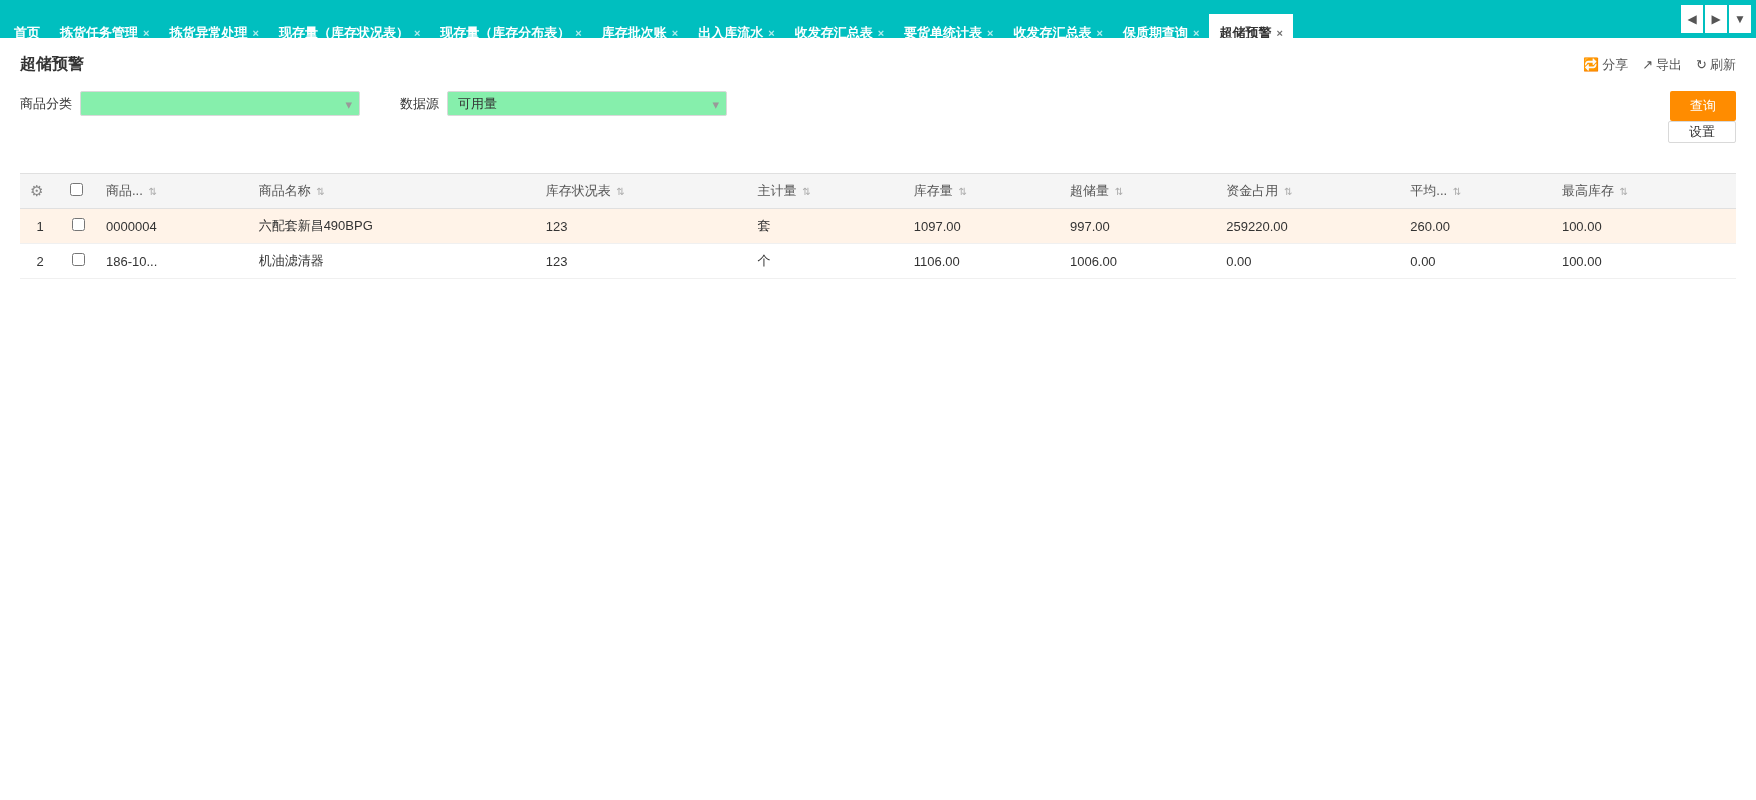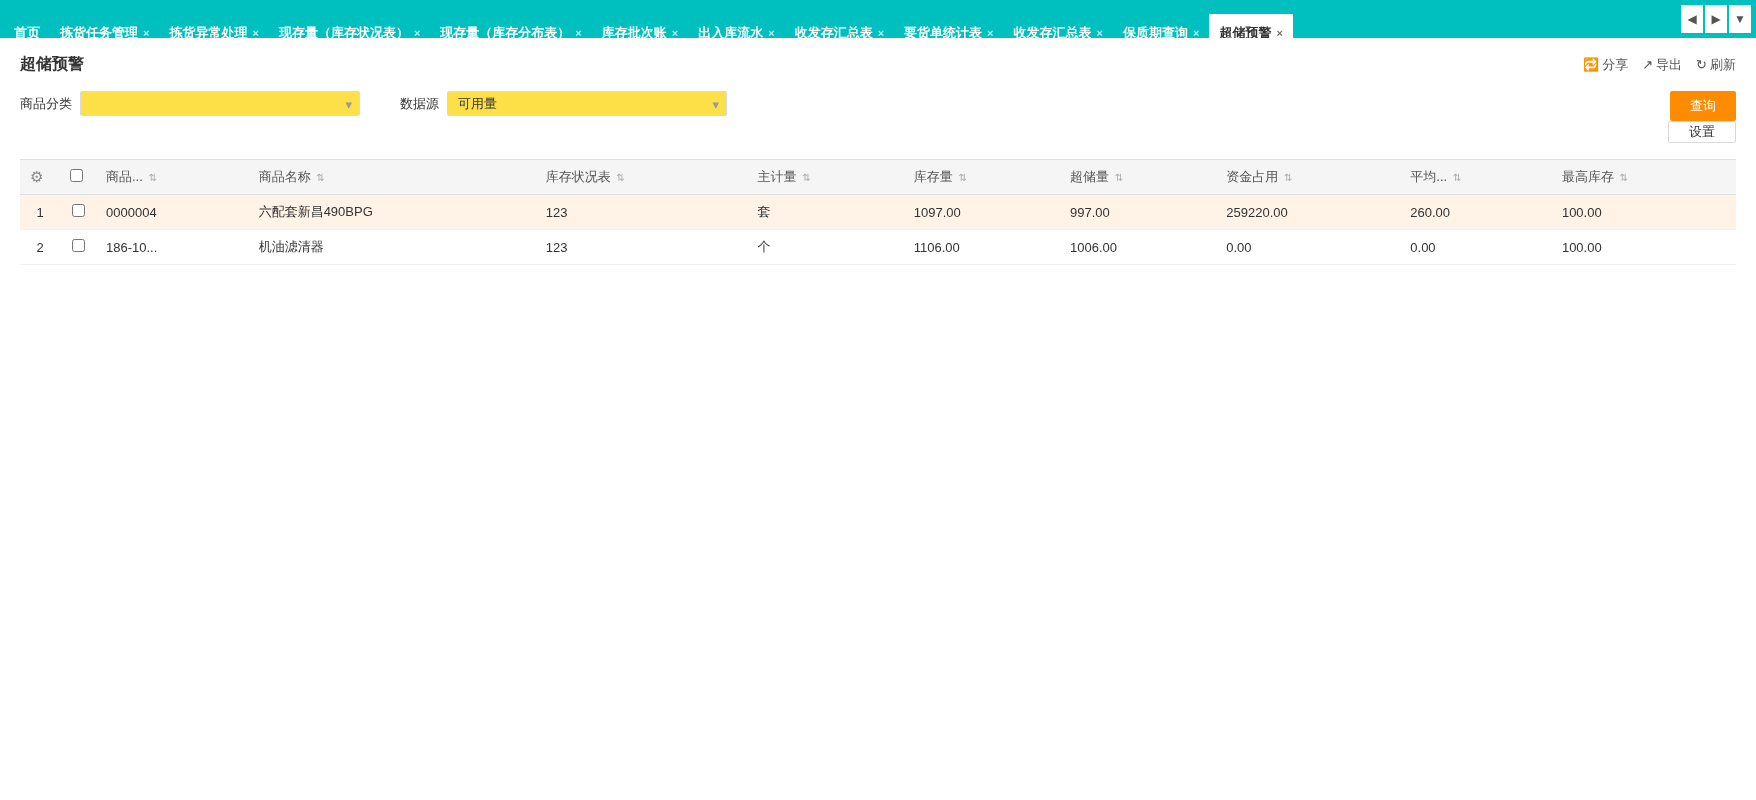--- a/index.html
+++ b/index.html
@@ -94,21 +94,21 @@
     .filter-label {
       color: #333;
       font-size: 13px;
     }
     .filter-select {
       border: 1px solid #d9d9d9;
       border-radius: 2px;
       padding: 4px 28px 4px 10px;
       font-size: 13px;
       color: #333;
-      background: #fde047;
+      background: #86efac;
       width: 280px;
       cursor: pointer;
       appearance: none;
       position: relative;
     }
     .select-wrapper {
       position: relative;
       display: inline-block;
     }
     .select-wrapper::after {
@@ -256,21 +256,21 @@
         <span>↗</span>
         <span>导出</span>
       </div>
       <div class="action-link">
         <span>↻</span>
         <span>刷新</span>
       </div>
     </div>
   </div>
 
-  <div style="display:flex; align-items:flex-start; margin-bottom:16px; gap:40px;">
+  <div style="display:flex; align-items:flex-start; margin-bottom:30px; gap:40px;">
     <div class="filter-item">
       <span class="filter-label">商品分类</span>
       <div class="select-wrapper">
         <select class="filter-select">
           <option value=""></option>
         </select>
       </div>
     </div>
     <div class="filter-item">
       <span class="filter-label">数据源</span>

